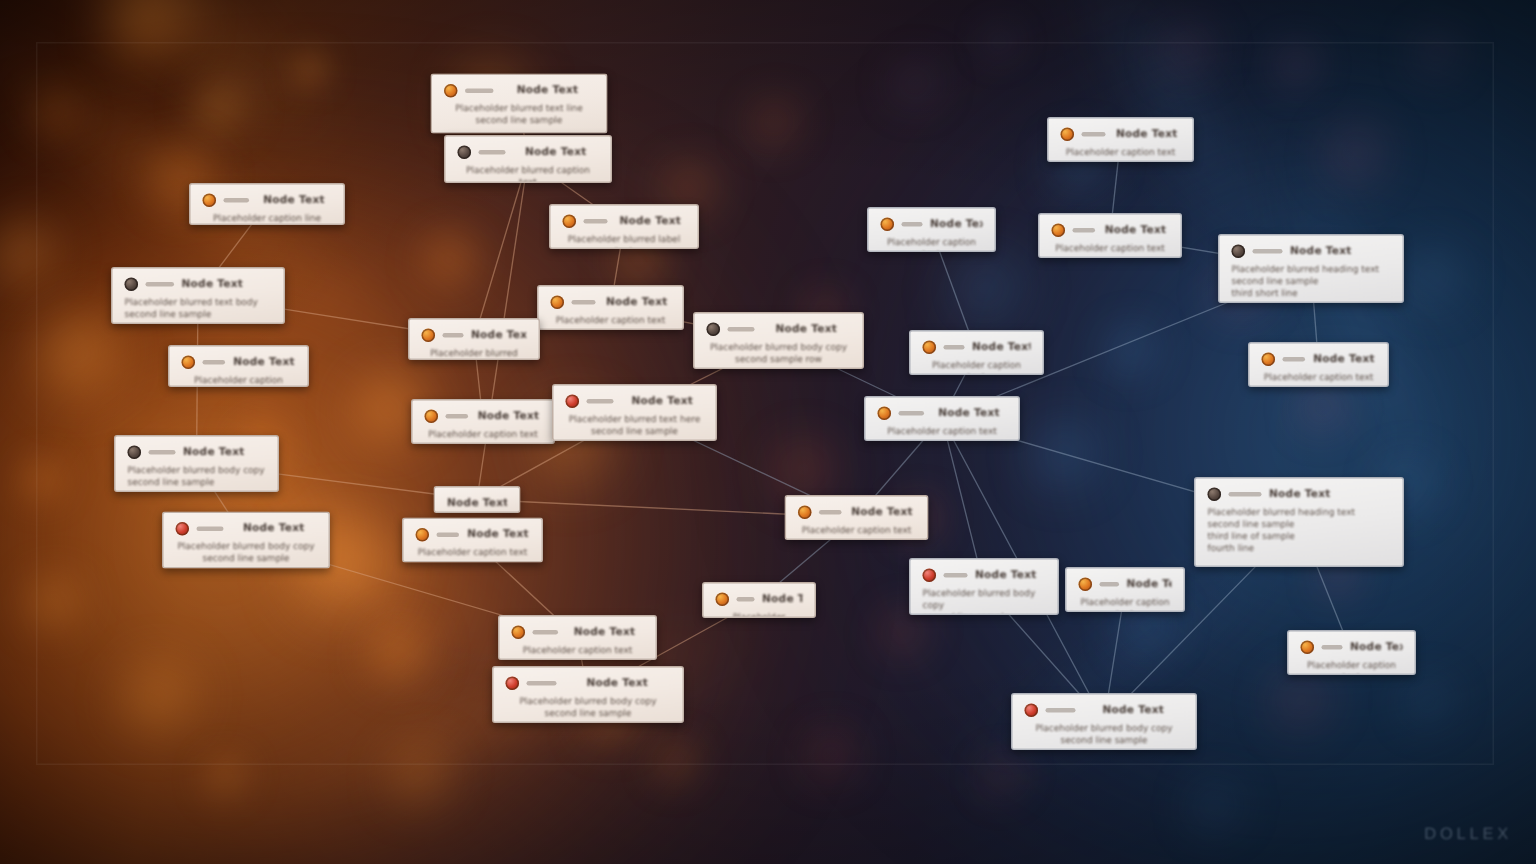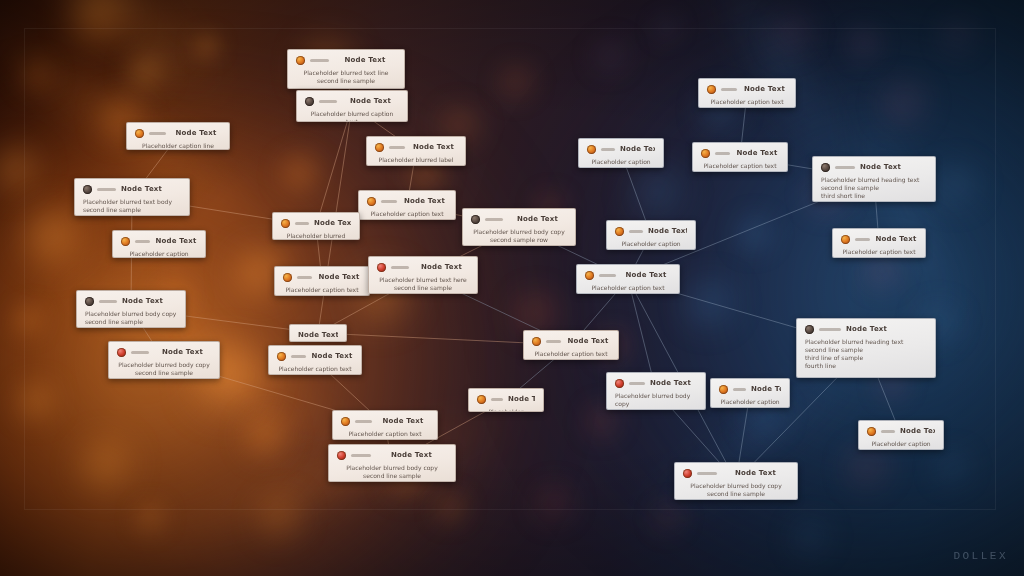--- a/index.html
+++ b/index.html
@@ -71,21 +71,21 @@
      font-size:7px;line-height:9px;font-weight:bold;color:#3a2e28;
      letter-spacing:.2px;white-space:nowrap;overflow:hidden;
      filter:blur(.55px);opacity:.92;}
   .cbody{font-size:6px;line-height:8px;color:#4a3c34;text-align:center;
      filter:blur(.6px);opacity:.86;}
   .card.left .ctitle, .card.left .cbody{text-align:left;}
 
   
   .wm{position:absolute;right:16px;bottom:14px;
       font-size:11px;letter-spacing:2.5px;color:rgba(190,205,225,.30);
-      filter:blur(.7px);font-family:Liberation Mono, monospace;}
+      filter:blur(.7px);font-family:Liberation Sans, sans-serif;}
 </style>
 </head>
 <body>
 
 <div id="stage">
 
   <div class="bg-base"></div>
   <div id="beam-layer">
       <div class="beam" style="left: -40px; top: -30px; width: 300px; height: 50px; transform: rotate(42deg); background: linear-gradient(90deg, rgba(0, 0, 0, 0) 0%, rgba(255, 152, 60, 0.26) 45%, rgba(0, 0, 0, 0) 100%);"></div>
       <div class="beam" style="left: -80px; top: 110px; width: 420px; height: 44px; transform: rotate(36deg); background: linear-gradient(90deg, rgba(0, 0, 0, 0) 0%, rgba(255, 146, 52, 0.2) 45%, rgba(0, 0, 0, 0) 100%);"></div>

